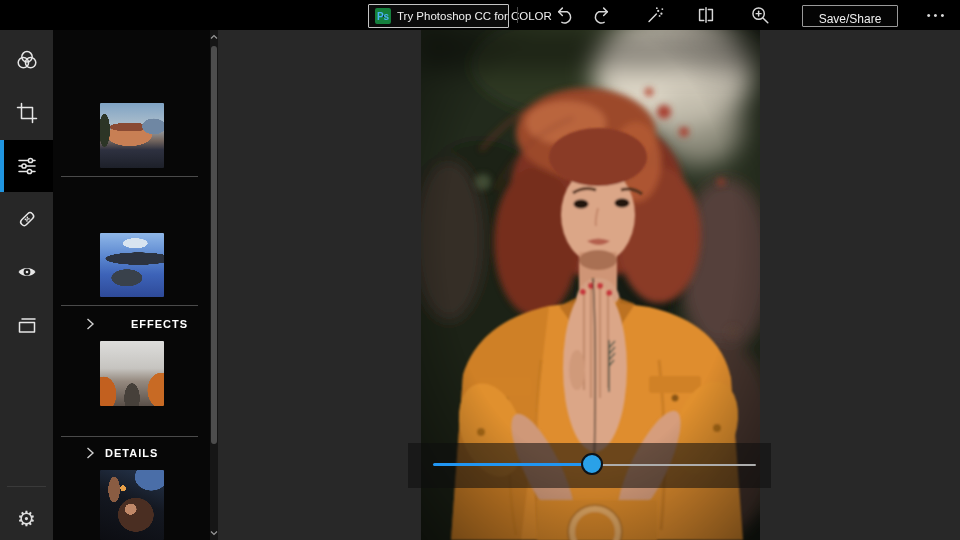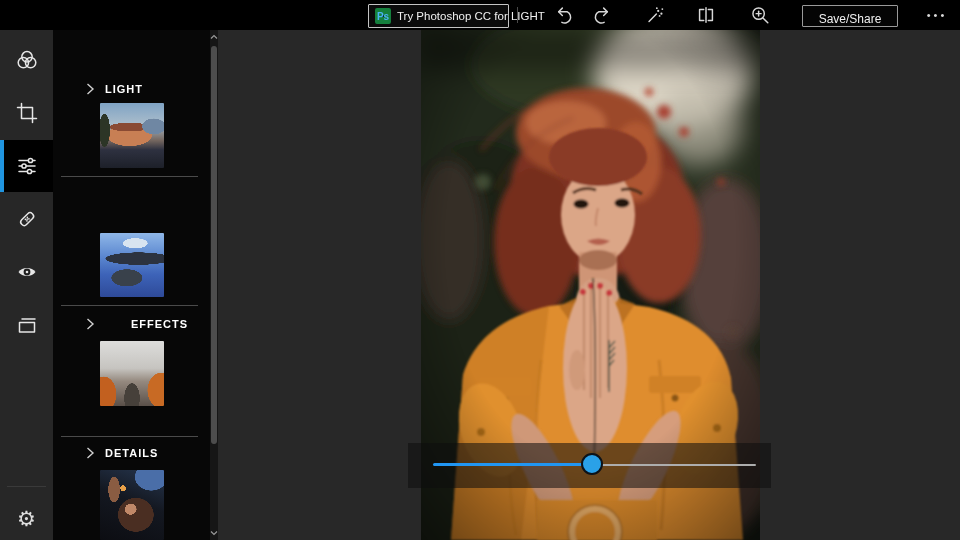--- a/index.html
+++ b/index.html
@@ -94,21 +94,21 @@
     background:#adadad; border-radius:2px; }
   #slider-handle { position:absolute; left:173px; top:10px; width:22px; height:22px;
     border-radius:50%; background:#2aa1e8; border:2px solid #0d1319; cursor:grab; }
 </style>
 </head>
 <body>
 
 <div id="topbar">
   <div id="try-btn">
     <span id="ps-badge">Ps</span>
-    <span id="try-label">Try Photoshop CC for LIGHT</span>
+    <span id="try-label">Try Photoshop CC for COLOR</span>
   </div>
   <div class="vdiv"></div>
 
   <div class="tb-icon" style="left:552px;">
     <svg width="22" height="22" viewBox="0 0 24 24">
       <path d="M4 8.5 h9.5 a6 6 0 1 1 -6 11.5"></path>
         <path d="M8 4.5 L4 8.5 L8 12.5"></path>
     </svg>
   </div>
   <div class="tb-icon" style="left:586px;">
@@ -207,26 +207,20 @@
         <rect x="4.5" y="9.5" width="15" height="9.5"></rect>
     </svg>
   </div>
   <div id="rail-divider"></div>
   <div id="settings-item">
     <span id="gear-glyph">⚙</span>
   </div>
 </div>
 
 <div id="panel">
-  <div class="sec-header" style="top:51px;">
-    <svg width="9" height="12" viewBox="0 0 9 12" style="stroke:#d0d0d0; fill:none; stroke-width:1.4;">
-        <polyline points="1.5,1 7,6 1.5,11"></polyline>
-      </svg>
-    <span class="label">LIGHT</span>
-  </div>
   <div class="thumb thumb-light" style="top:50px; margin-top:23px;"></div>
   <div class="sec-hr" style="top:146px;"></div>
 
   <div class="thumb thumb-color" style="top:183px; margin-top:20px; height:64px;"></div>
   <div class="sec-hr" style="top:275px;"></div>
 
   <div class="sec-header" style="top:286px;gap:36px;">
     <svg width="9" height="12" viewBox="0 0 9 12" style="stroke:#d0d0d0; fill:none; stroke-width:1.4;">
         <polyline points="1.5,1 7,6 1.5,11"></polyline>
       </svg>

